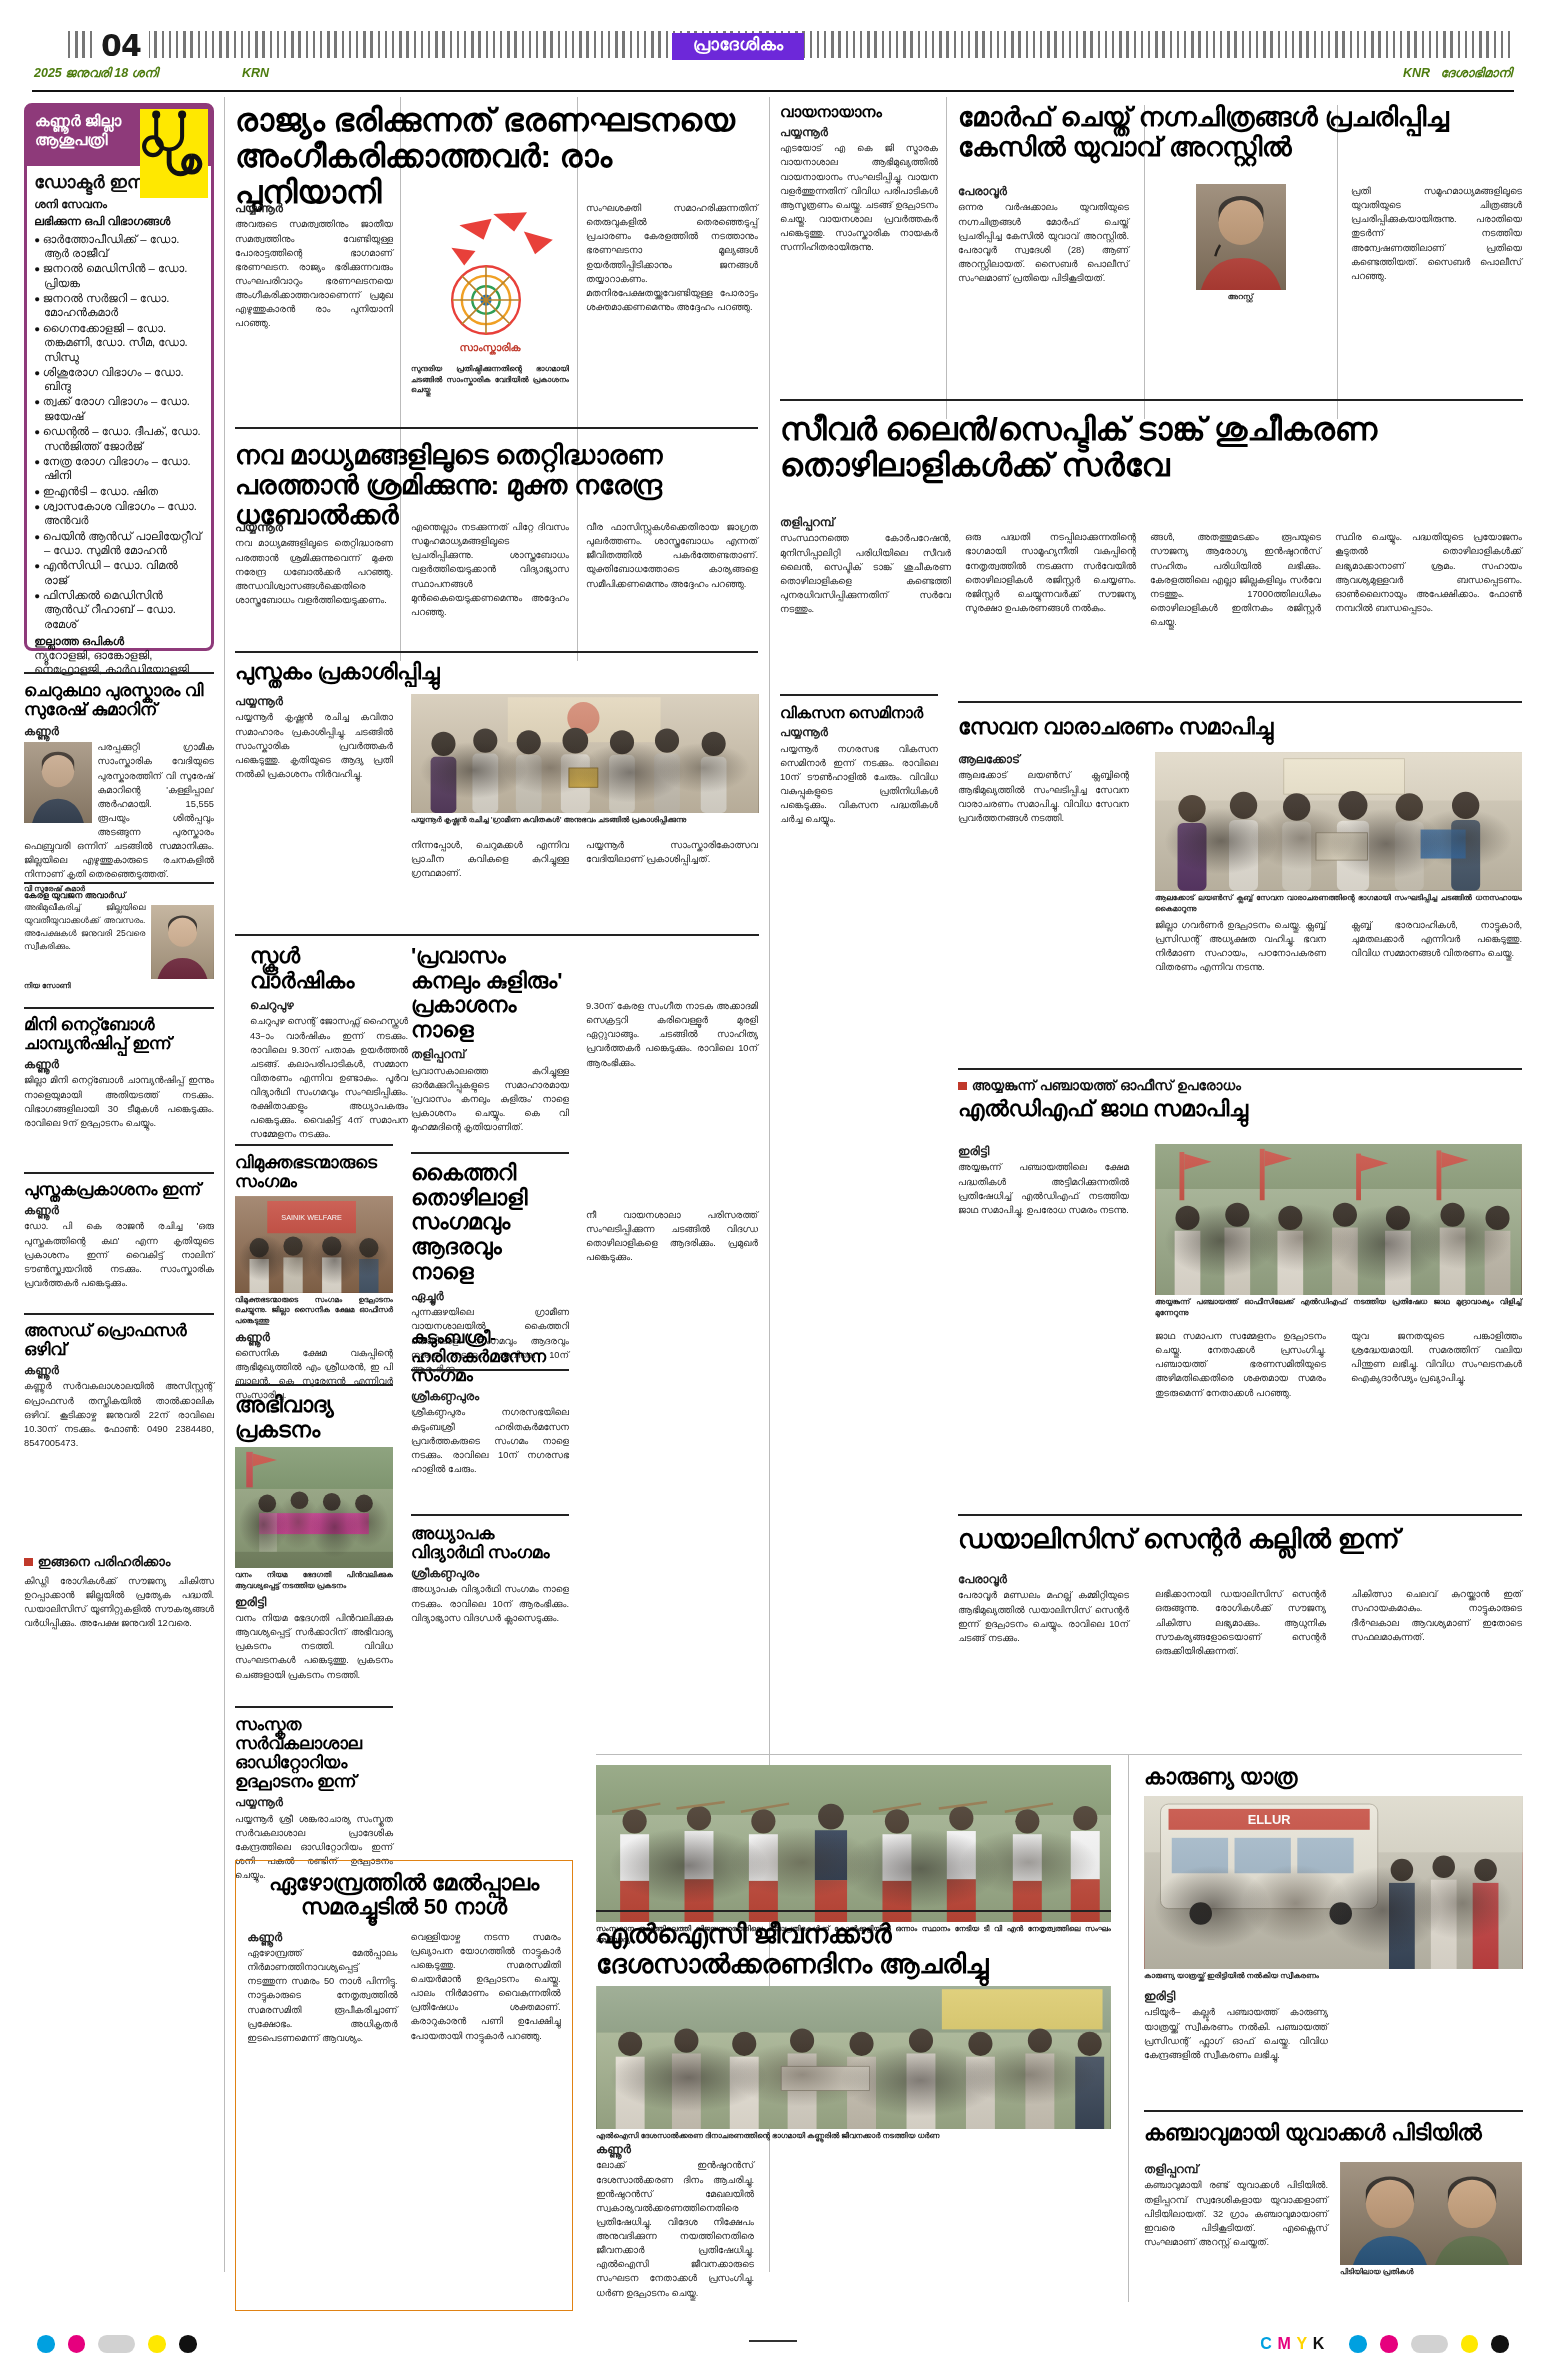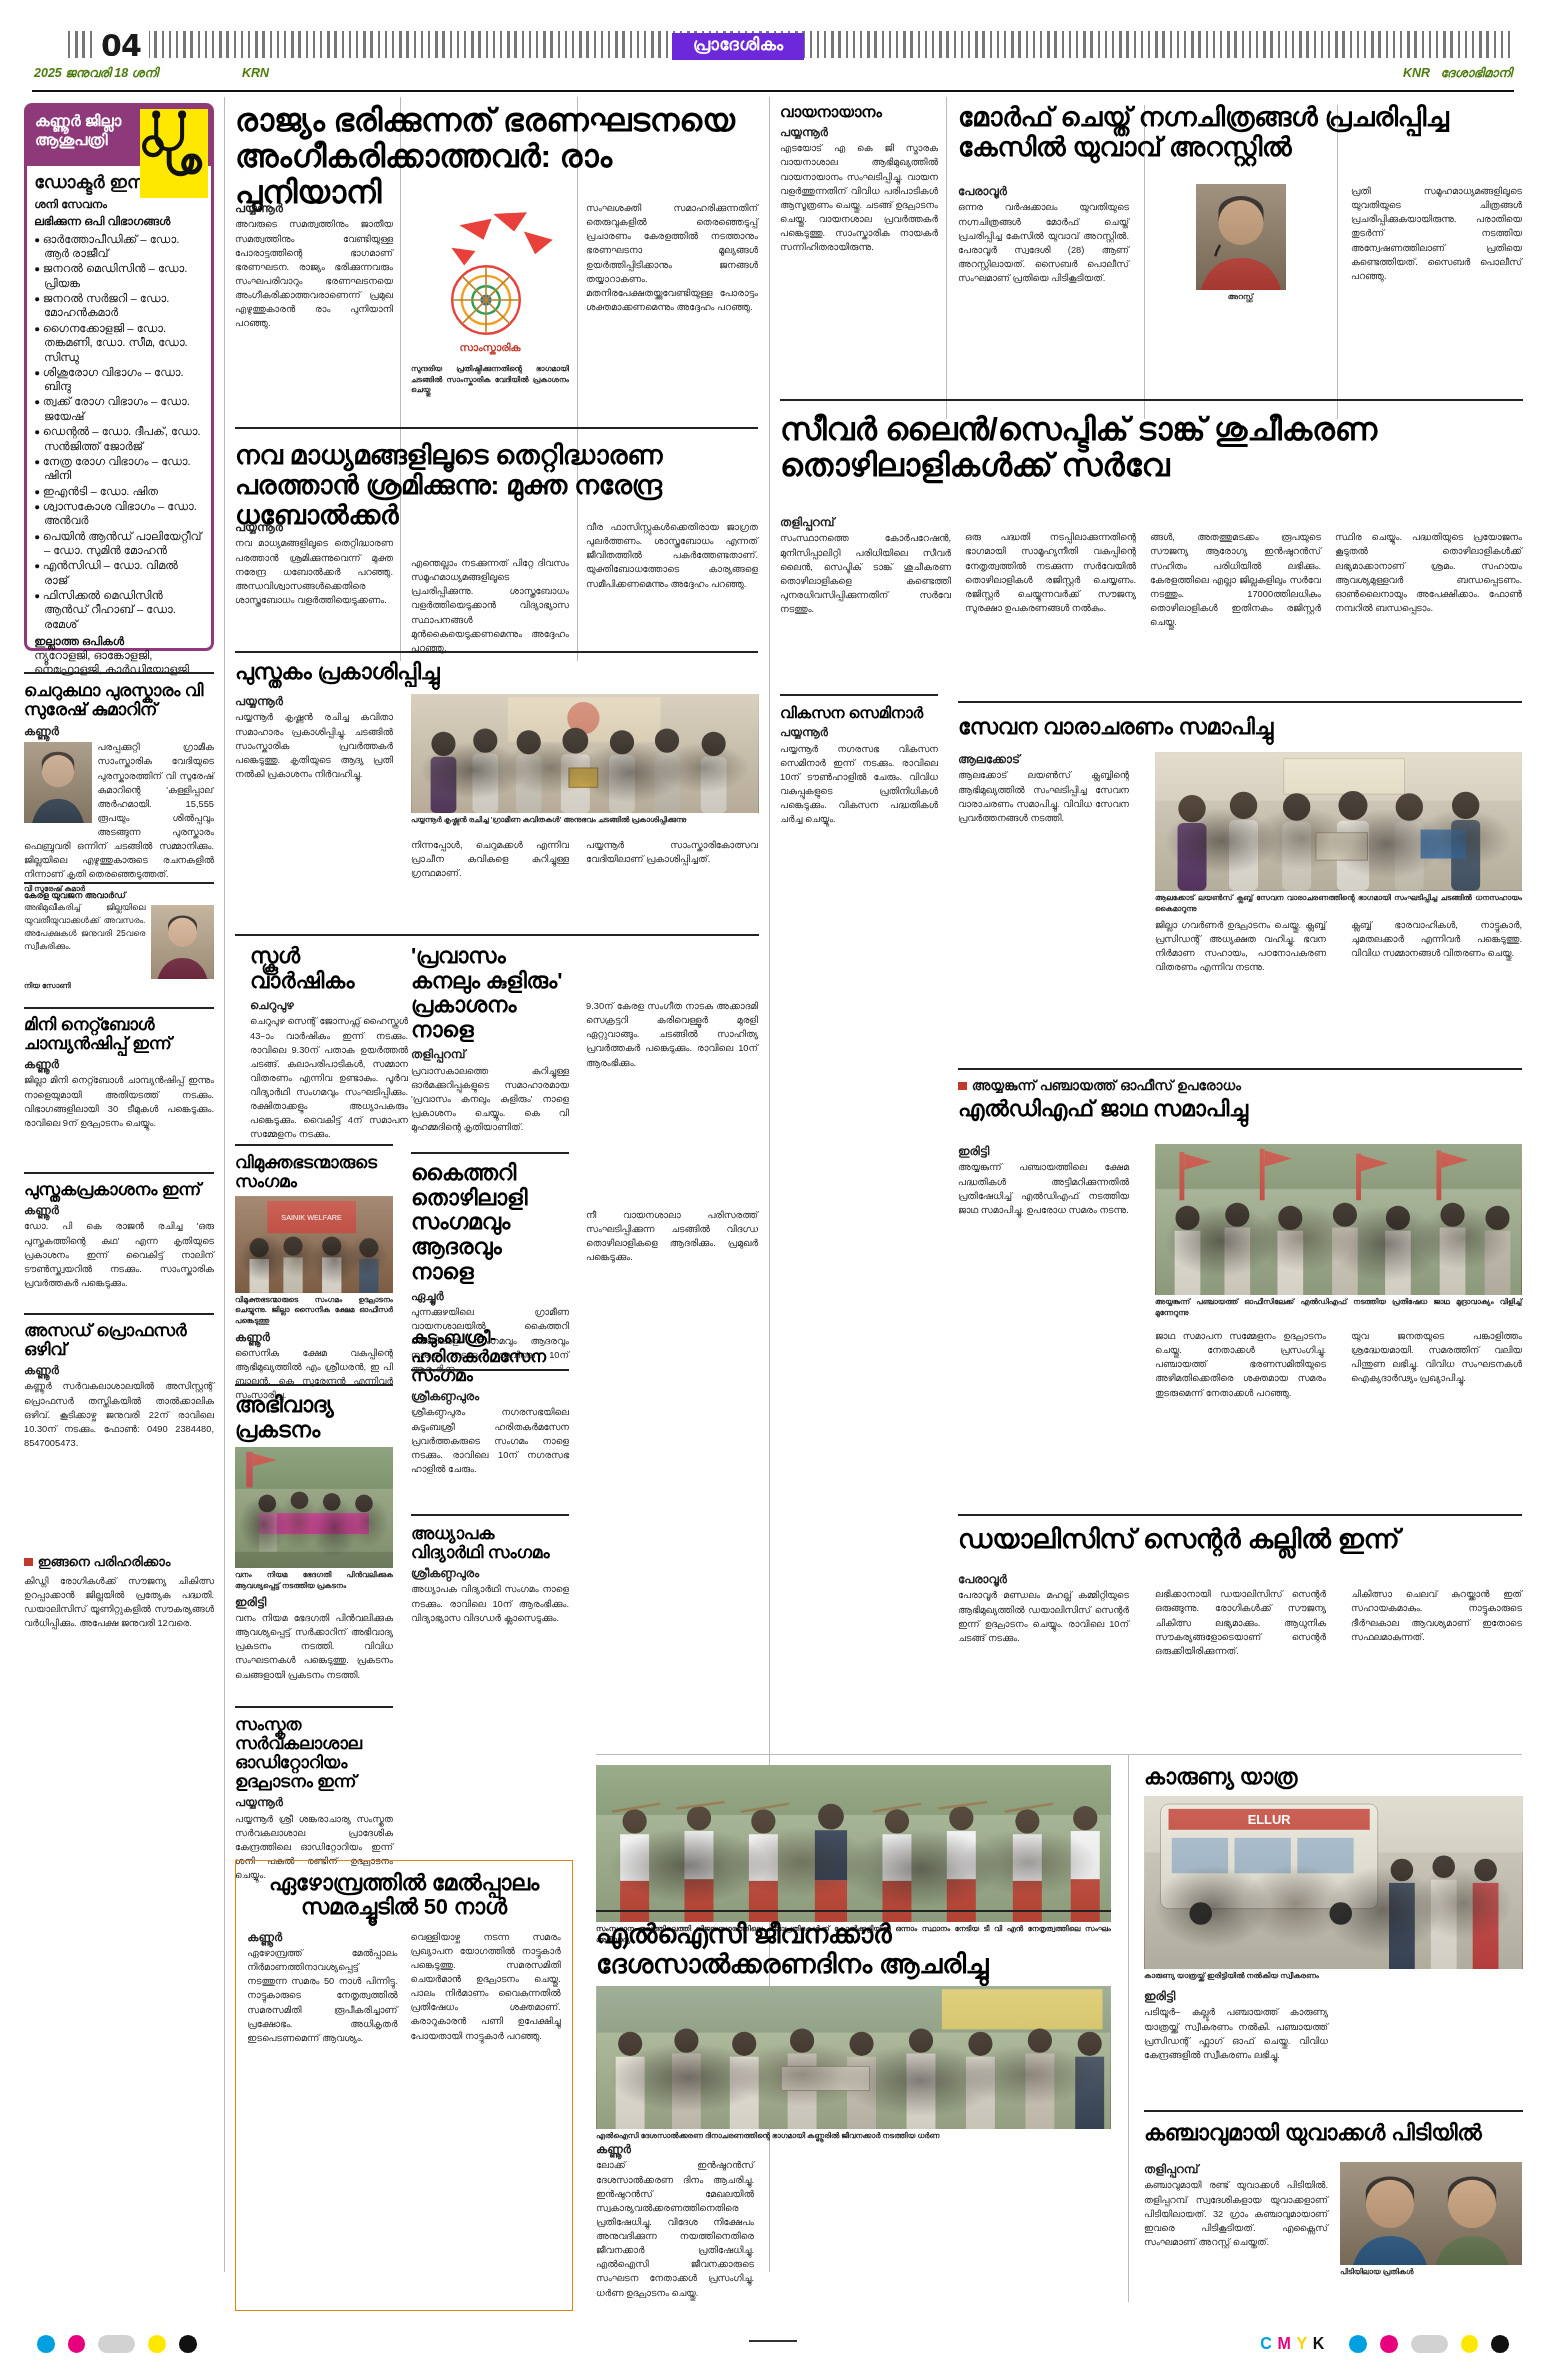--- a/index.html
+++ b/index.html
@@ -309,21 +309,21 @@
   </div>
 
   <div class="hrule-d" style="left:235px; top:427px; width:523px;"></div>
   <div class="col" style="left:235px; top:441px; width:523px;">
     <div class="hl hl-xl">നവ മാധ്യമങ്ങളിലൂടെ തെറ്റിദ്ധാരണ പരത്താൻ ശ്രമിക്കുന്നു: മുക്ത നരേന്ദ്ര ധബോൽക്കർ</div>
   </div>
   <div class="col" style="left:235px; top:520px; width:158px;">
     <div class="kicker">പയ്യന്നൂർ</div>
     <div class="body">നവ മാധ്യമങ്ങളിലൂടെ തെറ്റിദ്ധാരണ പരത്താൻ ശ്രമിക്കുന്നുവെന്ന് മുക്ത നരേന്ദ്ര ധബോൽക്കർ പറഞ്ഞു. അന്ധവിശ്വാസങ്ങൾക്കെതിരെ ശാസ്ത്രബോധം വളർത്തിയെടുക്കണം.</div>
   </div>
-  <div class="col" style="left:411px; top:520px; width:158px;margin-top:36px;">
+  <div class="col" style="left:411px; top:520px; width:158px;">
     <div class="body">എന്തെല്ലാം നടക്കുന്നത് പിറ്റേ ദിവസം സമൂഹമാധ്യമങ്ങളിലൂടെ പ്രചരിപ്പിക്കുന്നു. ശാസ്ത്രബോധം വളർത്തിയെടുക്കാൻ വിദ്യാഭ്യാസ സ്ഥാപനങ്ങൾ മുൻകൈയെടുക്കണമെന്നും അദ്ദേഹം പറഞ്ഞു.</div>
   </div>
   <div class="col" style="left:586px; top:520px; width:172px;">
     <div class="body">വീര ഫാസിസ്റ്റുകൾക്കെതിരായ ജാഗ്രത പുലർത്തണം. ശാസ്ത്രബോധം എന്നത് ജീവിതത്തിൽ പകർത്തേണ്ടതാണ്. യുക്തിബോധത്തോടെ കാര്യങ്ങളെ സമീപിക്കണമെന്നും അദ്ദേഹം പറഞ്ഞു.</div>
   </div>
 
   <div class="hrule-d" style="left:780px; top:399px; width:743px;"></div>
   <div class="col" style="left:780px; top:412px; width:743px;">
     <div class="hl hl-xxl">സീവർ ലൈൻ/സെപ്ടിക് ടാങ്ക് ശുചീകരണ തൊഴിലാളികൾക്ക് സർവേ</div>
   </div>

